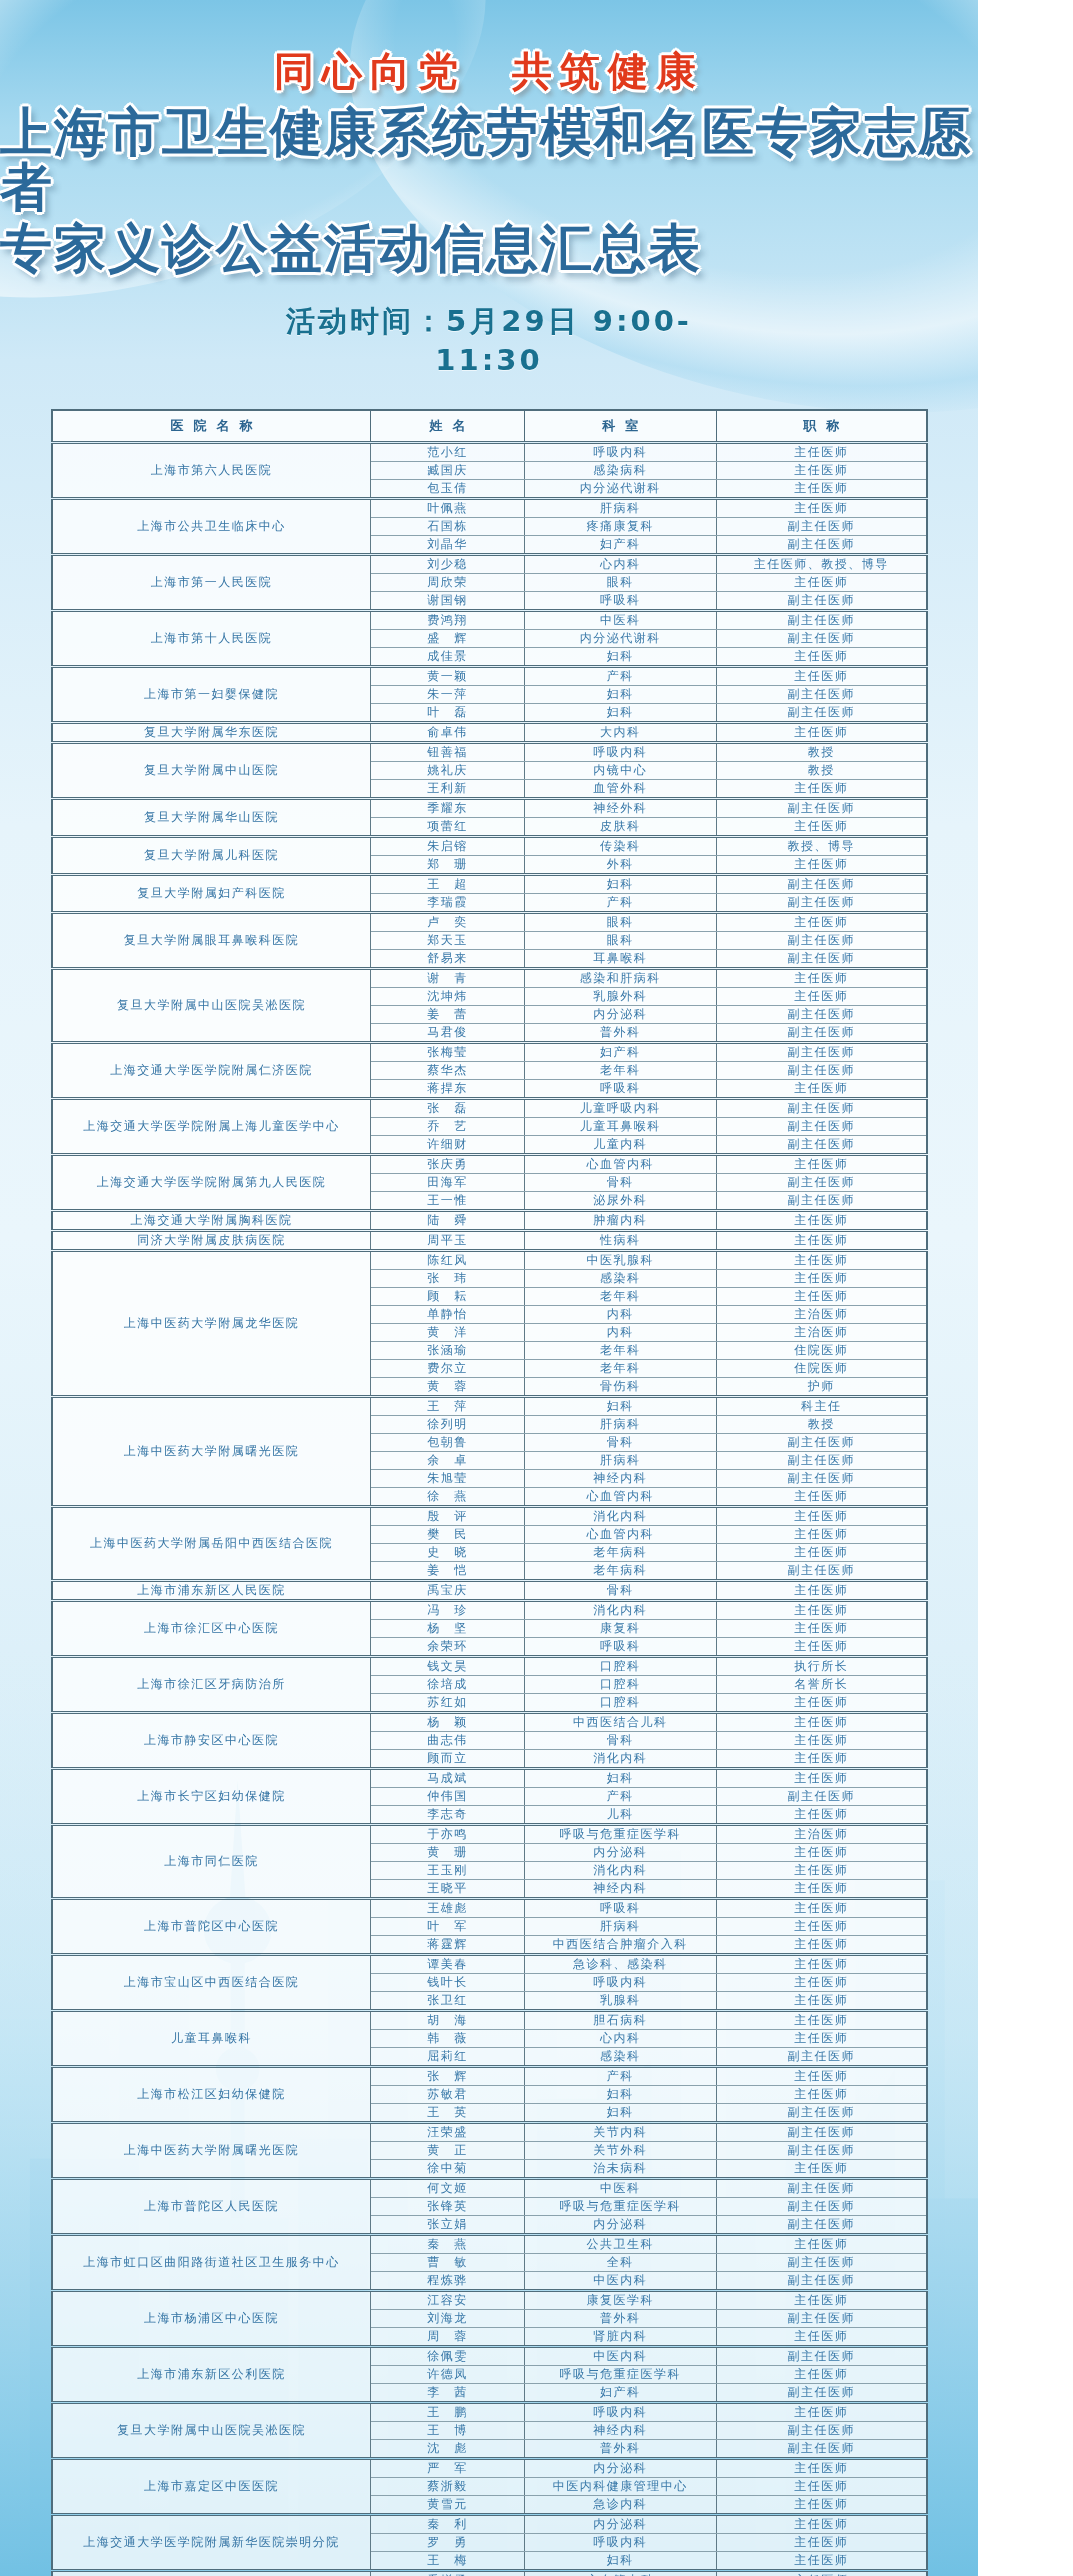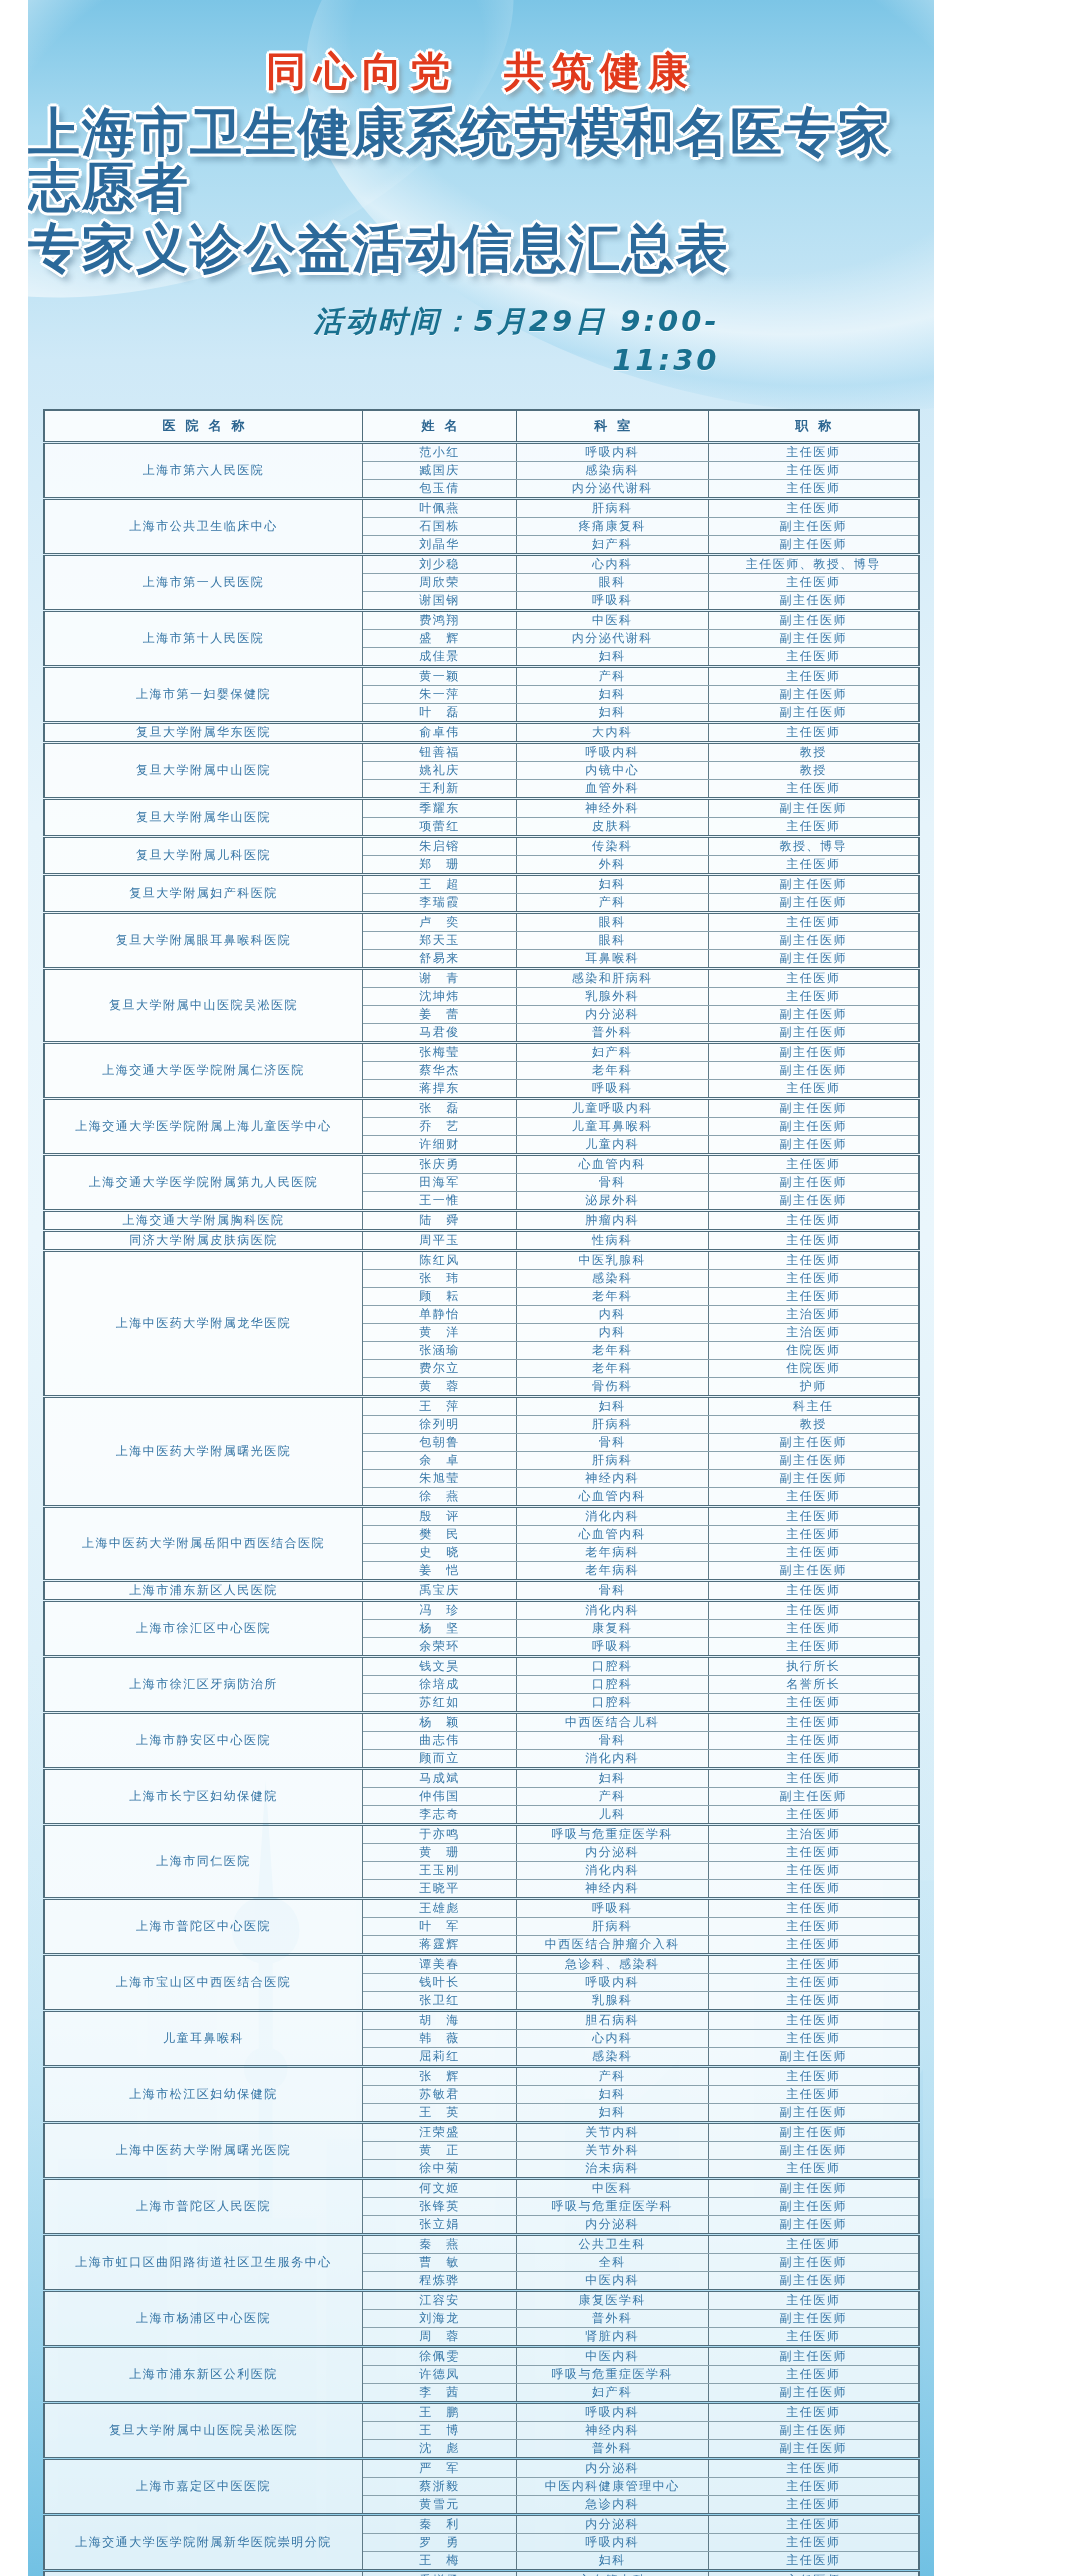--- a/index.html
+++ b/index.html
@@ -1,36 +1,36 @@
 <!DOCTYPE html>
 <html><head>
 <meta charset="utf-8">
 <style>
   html,body{margin:0;padding:0;}
   body{font-family:"DejaVu Sans","Liberation Sans",sans-serif;}
-  .page{position:relative;width:906px;height:2576px;overflow:hidden;
-    background:linear-gradient(180deg,#7cc5e6 0%,#a8daf0 5%,#cfe9f7 14%,#e6f4fb 32%,#eaf6fc 48%,#ddf0f9 64%,#cfeaf6 80%,#c2e4f4 100%);margin-left:28px;}
+  .page{position:relative;width:978px;height:2576px;overflow:hidden;
+    background:linear-gradient(180deg,#7cc5e6 0%,#a8daf0 5%,#cfe9f7 14%,#e6f4fb 32%,#eaf6fc 48%,#ddf0f9 64%,#cfeaf6 80%,#c2e4f4 100%);}
   
   .swash{position:absolute;pointer-events:none;}
   .swash-left{top:-139px;left:-219px;width:716px;height:418px;border-radius:50%;
     background:radial-gradient(ellipse at 60% 60%,rgba(255,255,255,0) 40%,rgba(255,255,255,.55) 58%,rgba(143,205,235,.35) 70%,rgba(255,255,255,0) 78%);
     transform:rotate(-18deg);}
   .swash-right{top:-119px;right:-258px;width:895px;height:517px;border-radius:50%;
     background:radial-gradient(ellipse at 40% 45%,rgba(255,255,255,0) 42%,rgba(255,255,255,.5) 56%,rgba(150,210,238,.4) 68%,rgba(255,255,255,0) 76%);
     transform:rotate(14deg);}
   .skyline{position:absolute;left:0;bottom:0;width:1074px;height:974px;display:block;}
   .content{position:relative;z-index:2;}
   
   .slogan{margin-top:44px;text-align:center;font-size:40px;font-weight:900;color:#e13a1c;letter-spacing:8px;
     text-shadow:-2px -2px 0 #fff,2px -2px 0 #fff,-2px 2px 0 #fff,2px 2px 0 #fff,0 -3px 0 #fff,0 3px 0 #fff,-3px 0 0 #fff,3px 0 0 #fff,4px 5px 5px rgba(90,40,20,.35);}
   .slogan .gap{display:inline-block;width:46px;}
   .main-title{margin:6px 0 0 0;text-align:left;font-size:52px;line-height:1.06;font-weight:900;color:#2b699a;letter-spacing:2px;
     text-shadow:-2px -2px 0 #fff,2px -2px 0 #fff,-2px 2px 0 #fff,2px 2px 0 #fff,0 -3px 0 #fff,0 3px 0 #fff,-3px 0 0 #fff,3px 0 0 #fff,5px 6px 6px rgba(40,80,110,.45);}
-  .activity{width:477px;margin:26px auto 0 auto;text-align:right;color:#19708f;font-weight:800;font-size:29px;letter-spacing:3px;line-height:1.35;
-    text-shadow:0 1px 0 rgba(255,255,255,.6);font-style:italic;}
+  .activity{width:477px;margin:26px auto 0 auto;text-align:center;color:#19708f;font-weight:800;font-size:29px;letter-spacing:3px;line-height:1.35;
+    text-shadow:0 1px 0 rgba(255,255,255,.6);}
   
   table.roster{width:877px;margin:28px auto 0 auto;border-collapse:collapse;table-layout:fixed;
     border:2px solid #4f6d7c;background:rgba(255,255,255,.18);}
   table.roster col.c-hosp{width:36.5%;}
   table.roster col.c-name{width:17.5%;}
   table.roster col.c-dept{width:22%;}
   table.roster col.c-title{width:24%;}
   table.roster th{height:22px;padding:4px;font-size:13px;font-weight:700;color:#2c6590;letter-spacing:10px;text-indent:10px;
     border:1px solid #4f6d7c;background:rgba(255,255,255,.8);}
   table.roster td{height:17px;padding:0 2px;font-size:12px;color:#3878a8;text-align:center;letter-spacing:1.5px;

